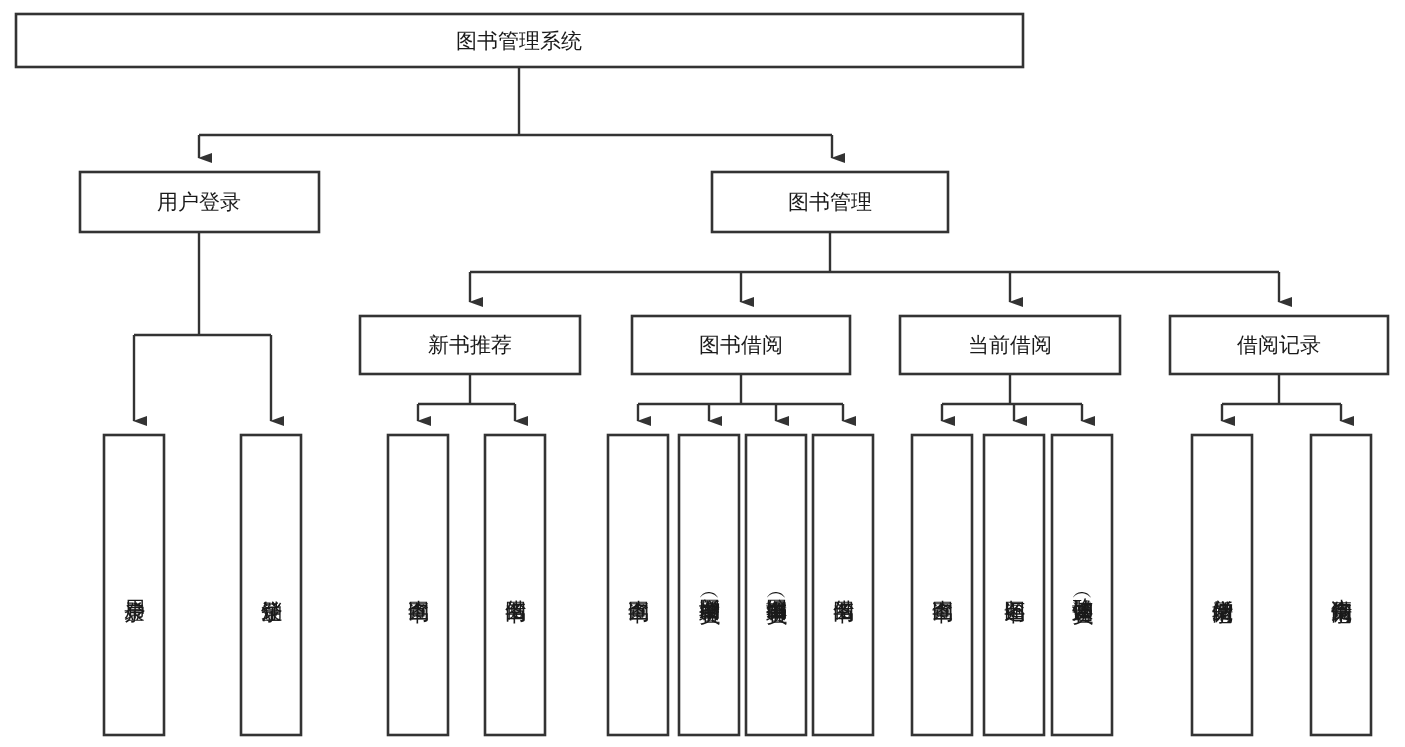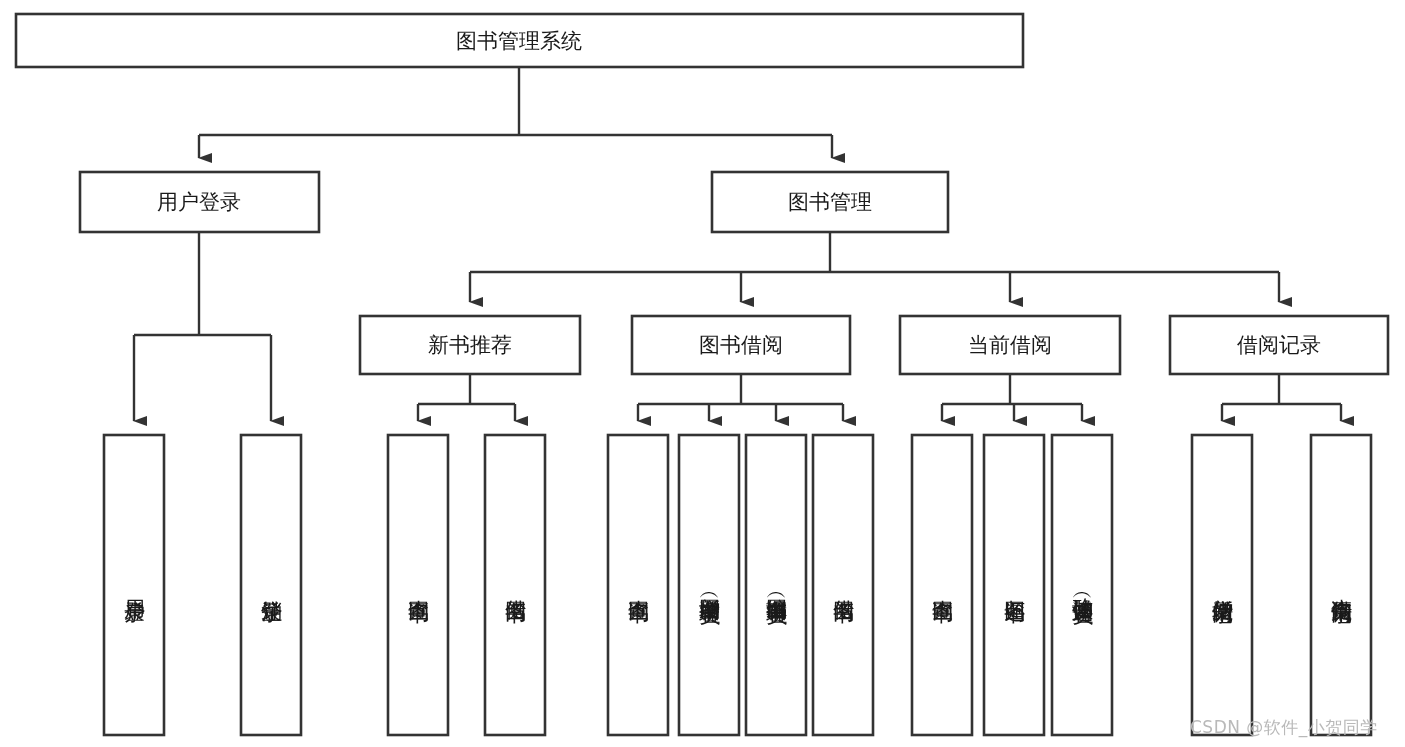--- a/index.html
+++ b/index.html
@@ -184,15 +184,14 @@
   <div class="leaf-text" style="left:608px; top:435px; width:60px; height:300px;">查询图书</div>
   <div class="leaf-text" style="left:679px; top:435px; width:60px; height:300px;">新增图书（管理员）</div>
   <div class="leaf-text" style="left:746px; top:435px; width:60px; height:300px;">编辑图书（管理员）</div>
   <div class="leaf-text" style="left:813px; top:435px; width:60px; height:300px;">借阅图书</div>
   <div class="leaf-text" style="left:912px; top:435px; width:60px; height:300px;">查询图书</div>
   <div class="leaf-text" style="left:984px; top:435px; width:60px; height:300px;">归还图书</div>
   <div class="leaf-text" style="left:1052px; top:435px; width:60px; height:300px;">确认归还（管理员）</div>
   <div class="leaf-text" style="left:1192px; top:435px; width:60px; height:300px;">新增借阅记录</div>
   <div class="leaf-text" style="left:1311px; top:435px; width:60px; height:300px;">查询借阅记录</div>
 
-  <div class="watermark" style="left:1190px; top:716px;">CSDN @软件_小贺同学</div>
 
 </div>
 
 </body></html>

